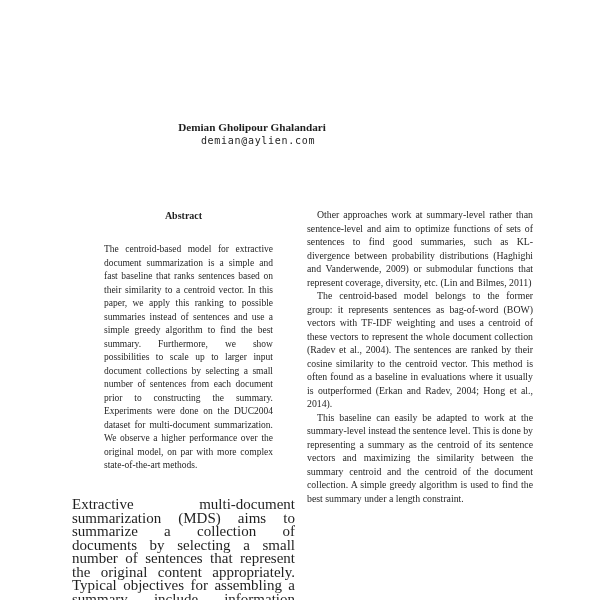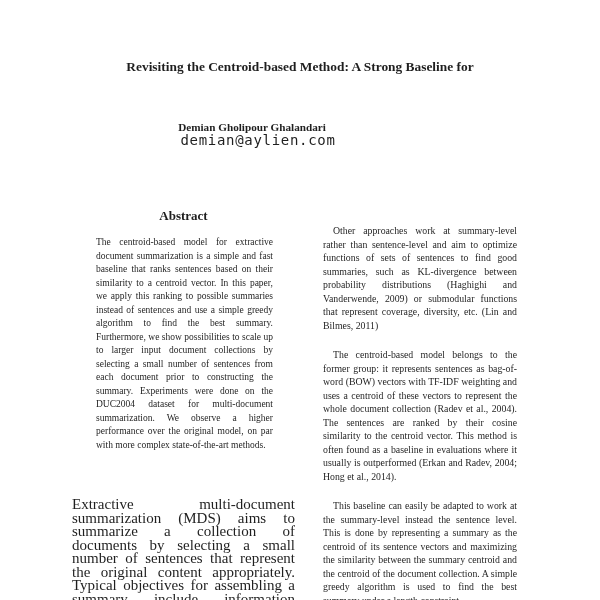--- a/index.html
+++ b/index.html
@@ -41,40 +41,40 @@
     font-size: 11.2px;
     font-weight: bold;
     line-height: 14px;
   }
   .author-affiliation {
     font-size: 10.6px;
     line-height: 13.5px;
   }
   .author-email {
     font-family: "DejaVu Sans Mono", "Liberation Mono", monospace;
-    font-size: 14px;
+    font-size: 10px;
     letter-spacing: 0.7px;
     line-height: 13px;
     margin-left: 12px;
   }
   .abstract-wrap {
     position: absolute;
     left: 72px;
     top: 209px;
     width: 223px;
   }
   .abstract-heading {
     text-align: center;
     font-weight: bold;
-    font-size: 13px;
+    font-size: 10px;
     line-height: 13px;
-    margin: 0 0 14px 0;
+    margin: 0 0 21px 0;
   }
   .abstract-body {
-    margin: 0 22px 0 24px;
+    margin: 0 22px 0 32px;
     font-size: 9.5px;
     line-height: 13.5px;
     text-align: justify;
   }
   .section-heading {
     position: absolute;
     left: 72px;
     top: 476px;
     width: 223px;
     font-weight: bold;
@@ -98,31 +98,30 @@
   .col-right {
     position: absolute;
     left: 307px;
     top: 208px;
     width: 226px;
     font-size: 9.8px;
     line-height: 13.5px;
     text-align: justify;
   }
   .col-right p {
-    margin: 16px;
+    margin: 0;
     text-indent: 10px;
   }
 </style>
 </head>
 <body>
 
 <div class="page">
 
   <div class="title-block">
-    <div class="title-line">Revisiting the Centroid-based Method: A Strong Baseline for</div>
   </div>
 
   <div class="author-block">
     <div class="author-name">Demian Gholipour Ghalandari</div>
     <div class="author-email">demian@aylien.com</div>
   </div>
 
   <div class="abstract-wrap">
     <div class="abstract-heading">Abstract</div>
     <div class="abstract-body">The centroid-based model for extractive document summarization is a simple and fast baseline that ranks sentences based on their similarity to a centroid vector. In this paper, we apply this ranking to possible summaries instead of sentences and use a simple greedy algorithm to find the best summary. Furthermore, we show possibilities to scale up to larger input document collections by selecting a small number of sentences from each document prior to constructing the summary. Experiments were done on the DUC2004 dataset for multi-document summarization. We observe a higher performance over the original model, on par with more complex state-of-the-art methods.</div>

